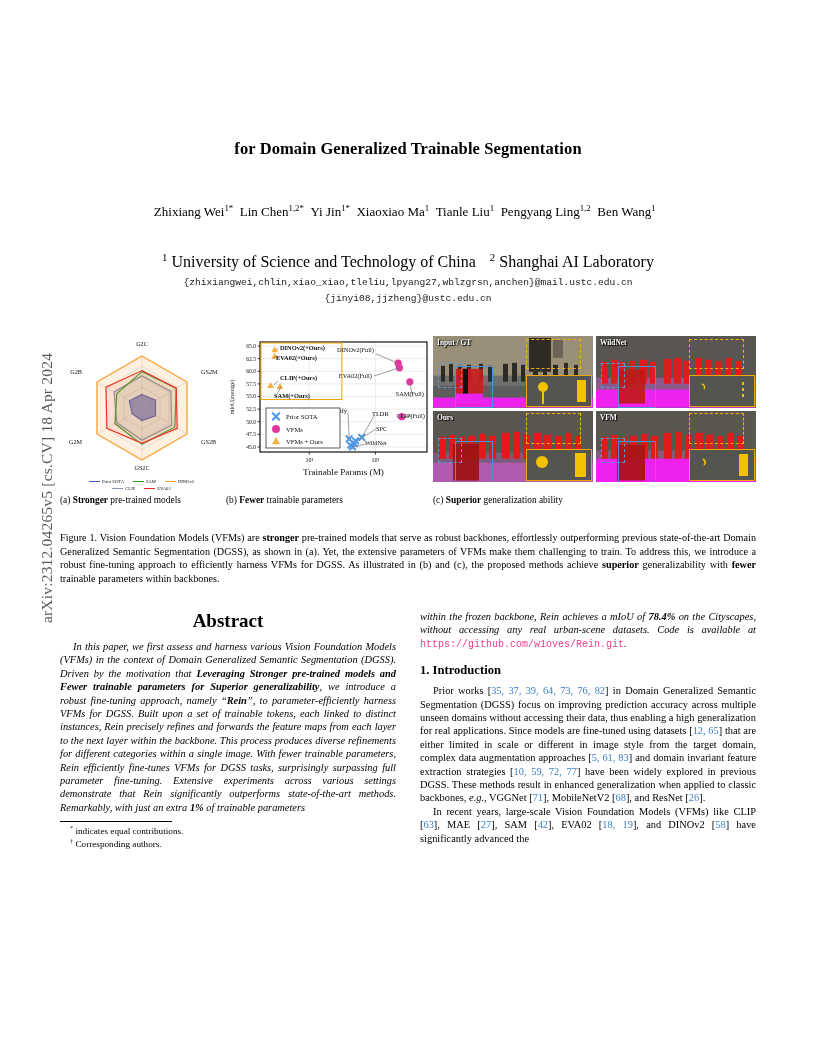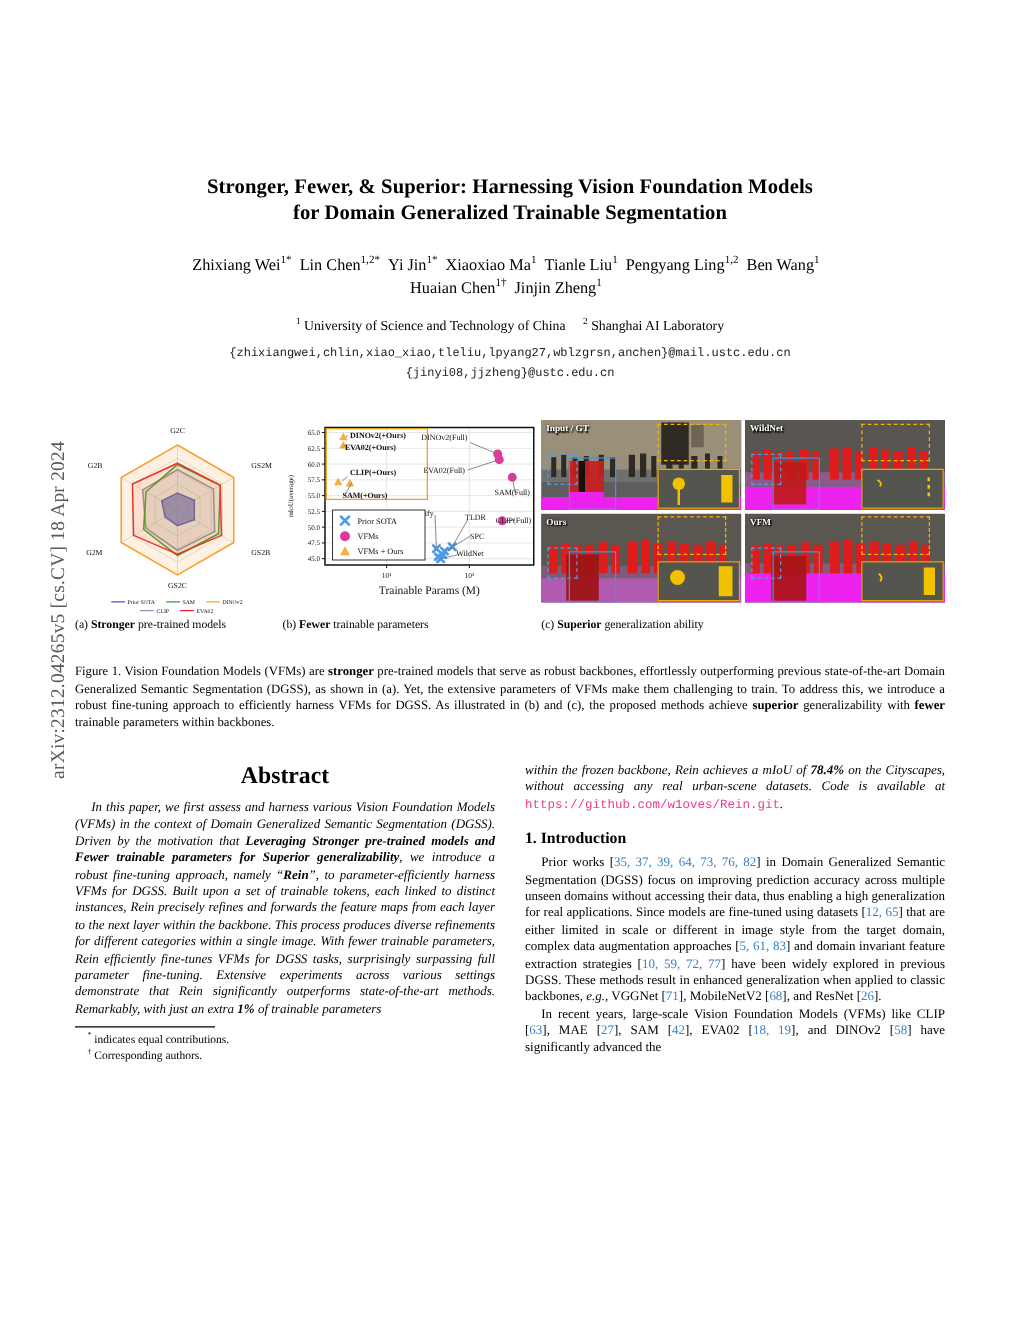--- a/index.html
+++ b/index.html
@@ -40,21 +40,21 @@
   
   .authors{
     position:absolute; left:78px; top:203px; width:660px;
     text-align:center; font-size:13px; line-height:18px;
   }
   .authors .row2{ display:block; }
   sup{ font-size:.68em; vertical-align:super; line-height:0; }
 
   .affil{
     position:absolute; left:78px; top:254px; width:660px;
-    text-align:center; font-size:11px; line-height:15px;
+    text-align:center; font-size:16px; line-height:15px;
   }
   .affil .gap{ display:inline-block; width:14px; }
 
   .emails{
     position:absolute; left:78px; top:275px; width:660px;
     text-align:center;
     font-family:"Liberation Mono", monospace;
     font-size:9.6px; line-height:16px;
     color:#1a1a1a;
   }
@@ -147,27 +147,25 @@
   .footnote div{ text-indent:0; }
 </style>
 </head>
 <body>
 
 <div class="page">
 
   <div class="arxiv-stamp">arXiv:2312.04265v5  [cs.CV]  18 Apr 2024</div>
 
   <div class="title">
-    <span>Stronger, Fewer, &amp; Superior: Harnessing Vision Foundation Models</span>
     <span class="l2">for Domain Generalized Trainable Segmentation</span>
   </div>
 
   <div class="authors">
     <span id="authors-row1"><span>Zhixiang Wei<sup>1*</sup></span>&nbsp;&nbsp;<span>Lin Chen<sup>1,2*</sup></span>&nbsp;&nbsp;<span>Yi Jin<sup>1*</sup></span>&nbsp;&nbsp;<span>Xiaoxiao Ma<sup>1</sup></span>&nbsp;&nbsp;<span>Tianle Liu<sup>1</sup></span>&nbsp;&nbsp;<span>Pengyang Ling<sup>1,2</sup></span>&nbsp;&nbsp;<span>Ben Wang<sup>1</sup></span>&nbsp;&nbsp;</span>
-    <span class="row2" id="authors-row2"><span>Huaian Chen<sup>1†</sup></span>&nbsp;&nbsp;<span>Jinjin Zheng<sup>1</sup></span>&nbsp;&nbsp;</span>
   </div>
 
   <div class="affil">
     <span id="affil-line"><sup>1</sup><span> University of Science and Technology of China</span><span class="gap"></span><sup>2</sup><span> Shanghai AI Laboratory</span></span>
   </div>
 
   <div class="emails">
     <span>{zhixiangwei,chlin,xiao_xiao,tleliu,lpyang27,wblzgrsn,anchen}@mail.ustc.edu.cn</span>
     <span class="e2">{jinyi08,jjzheng}@ustc.edu.cn</span>
   </div>

